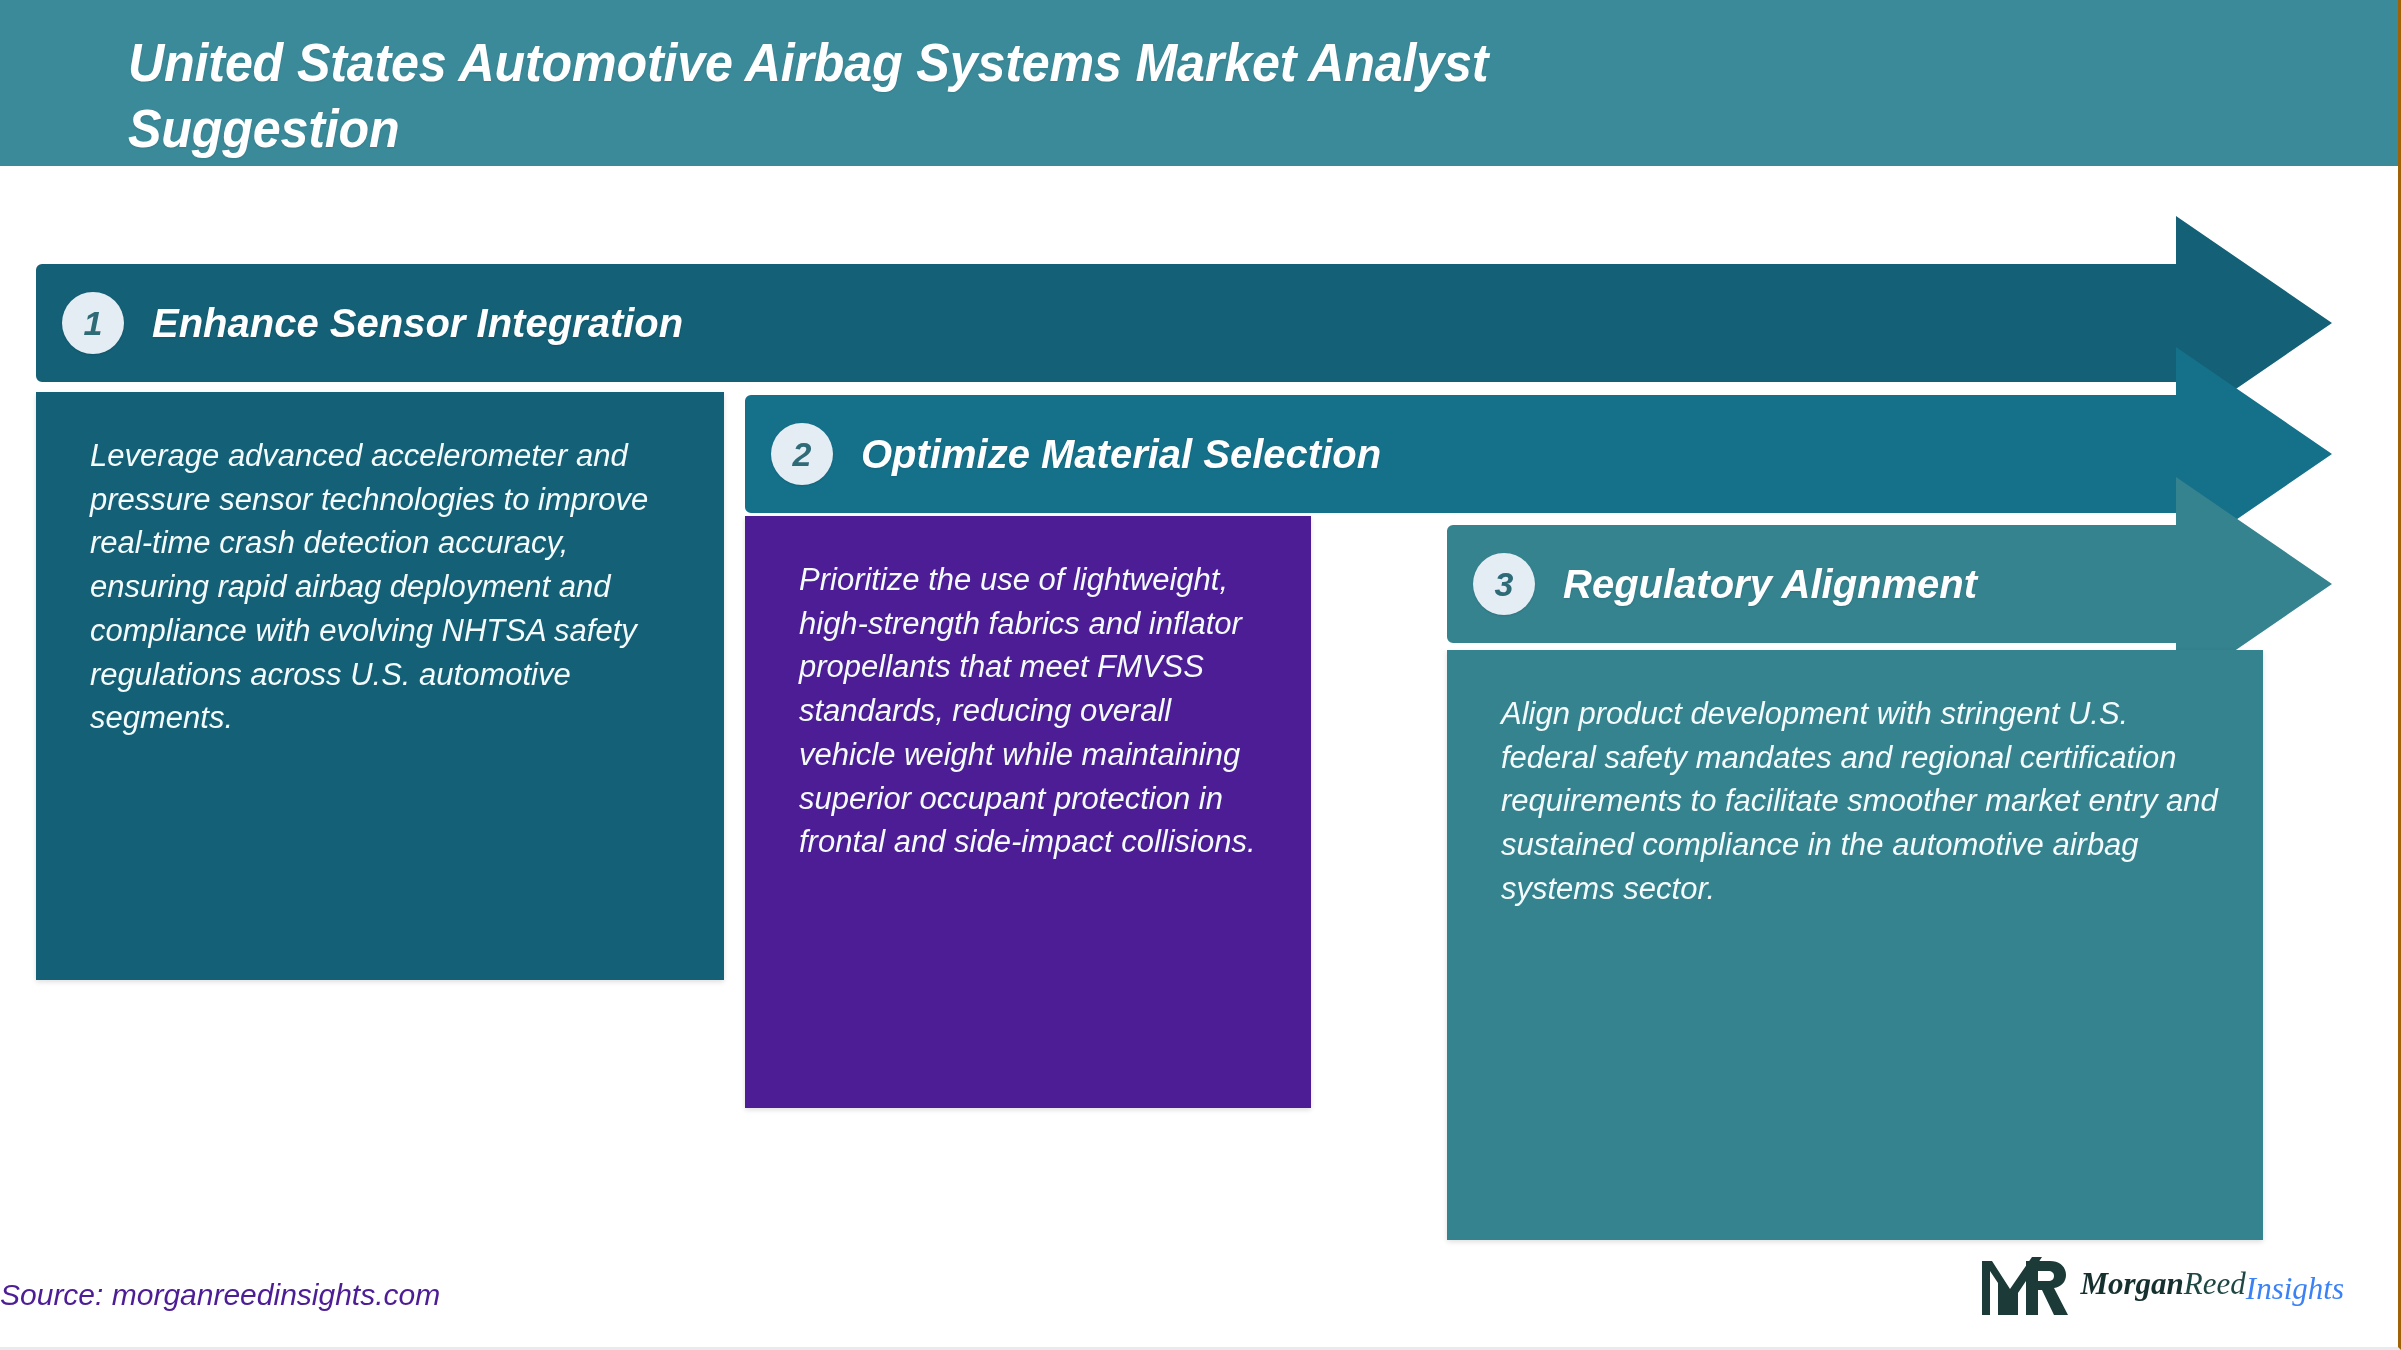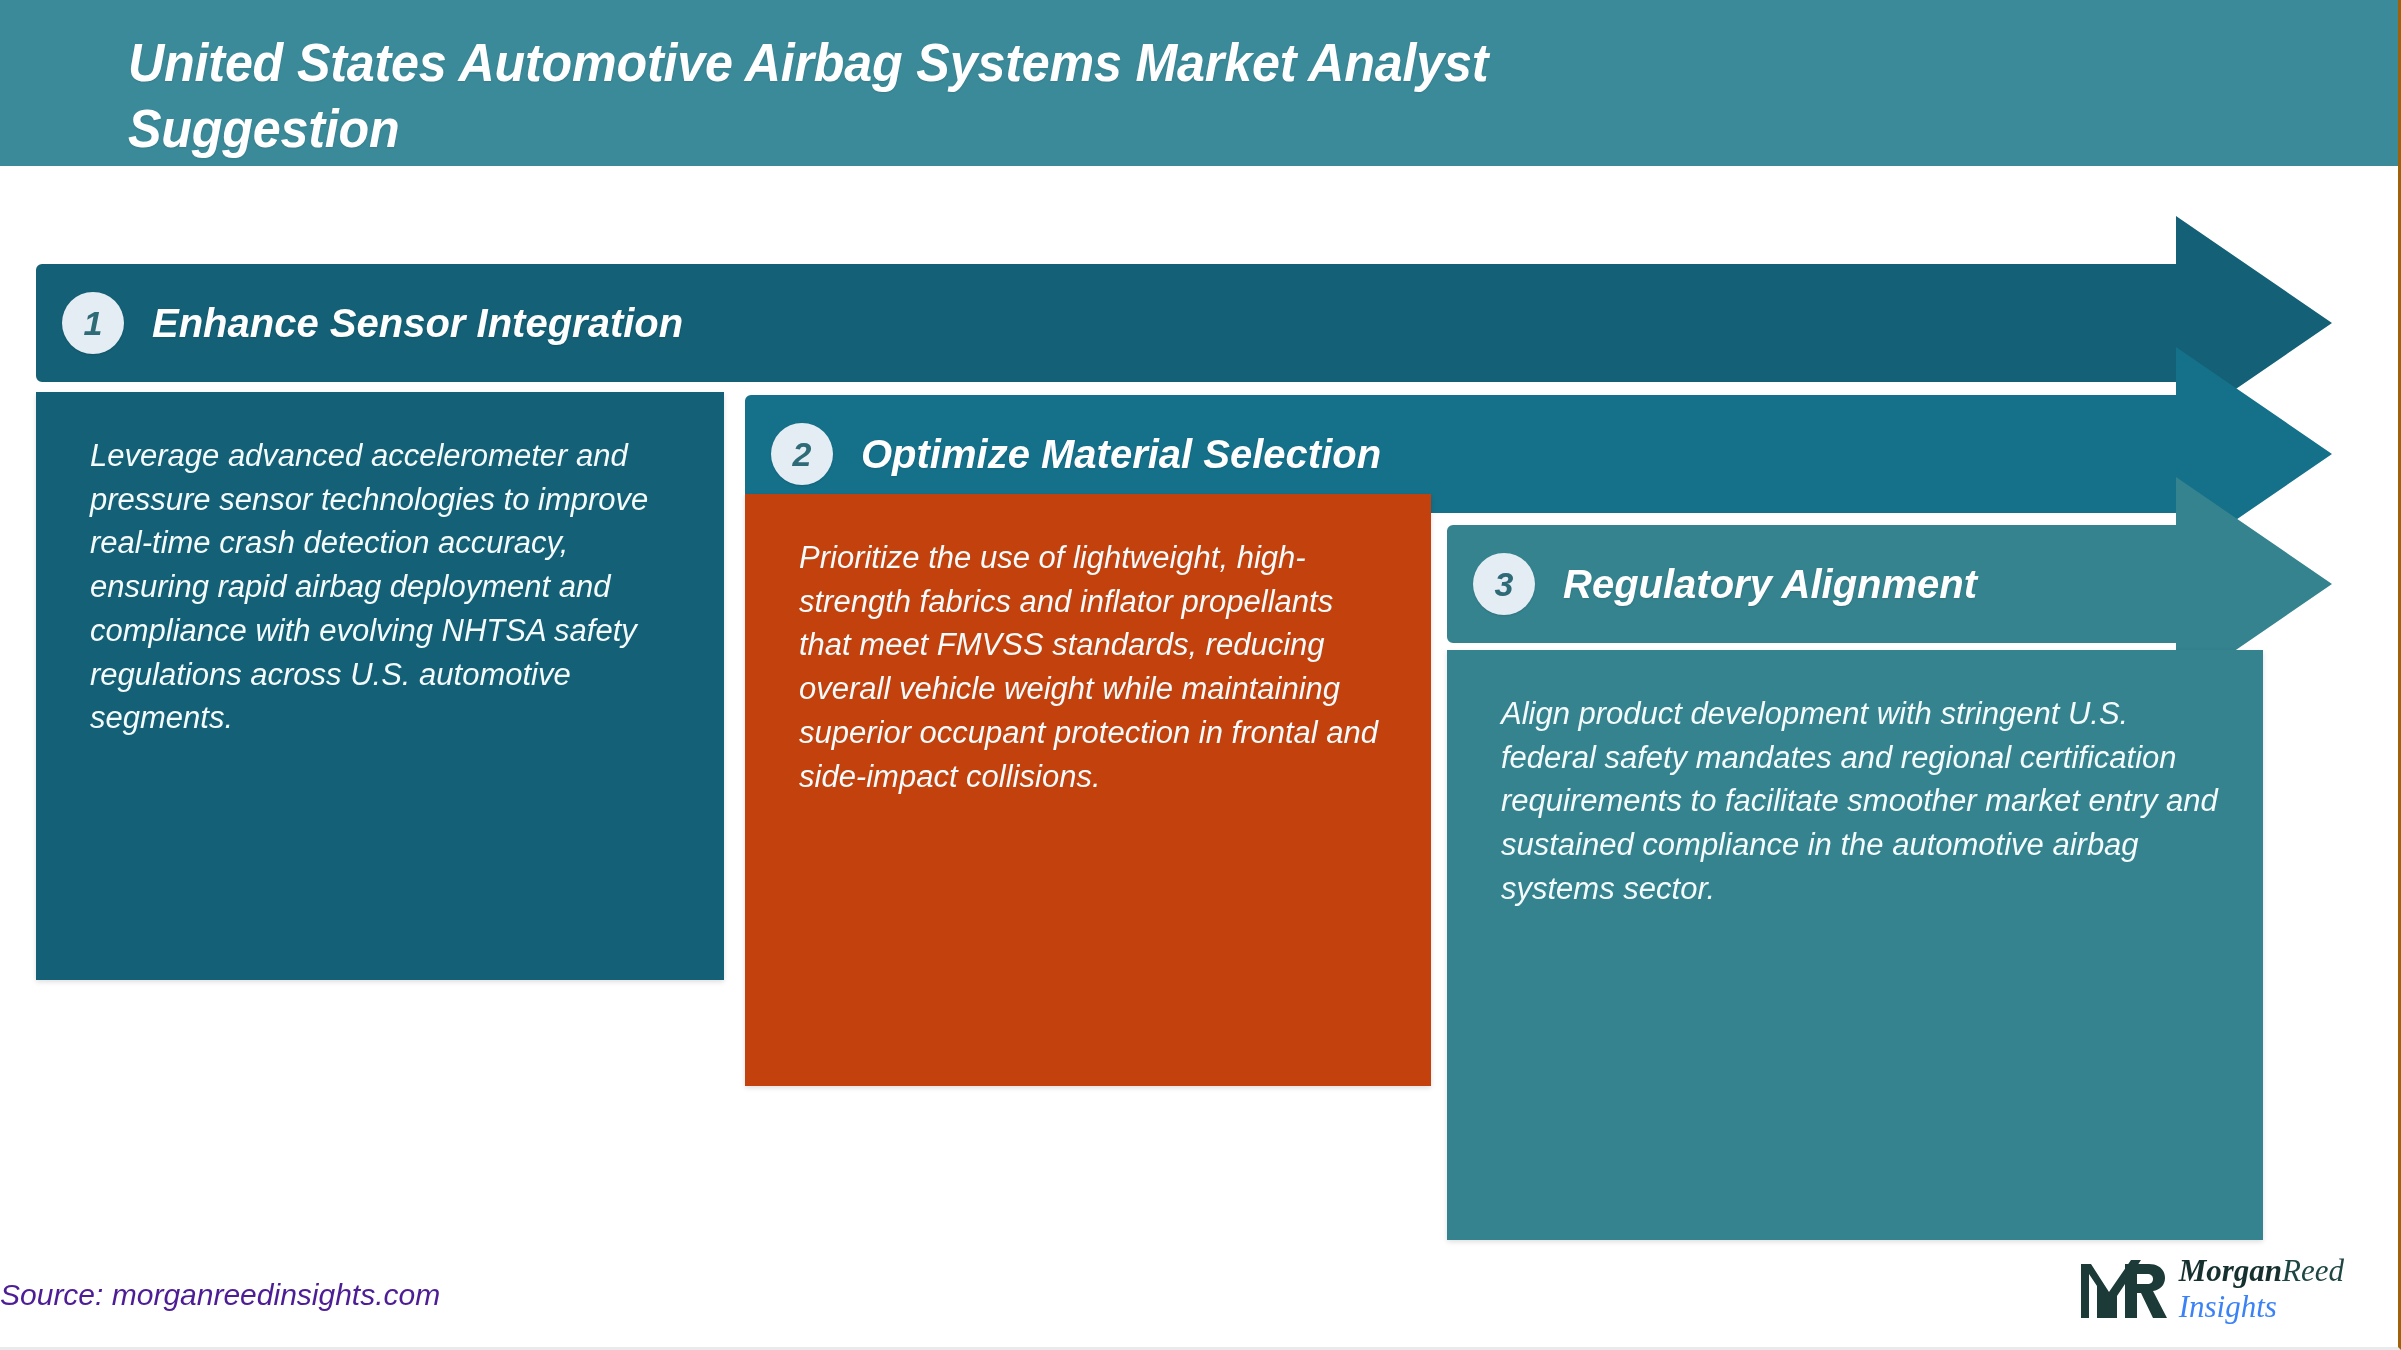--- a/index.html
+++ b/index.html
@@ -126,21 +126,21 @@
     position: absolute;
     right: 54px;
     top: 1255px;
     display: flex;
     align-items: center;
     gap: 12px;
   }
   #logo-mark { display: block; }
   #logo-words {
     display: flex;
-    flex-direction: column;
+    flex-direction: row;
     line-height: 1.0;
     font-family: "Liberation Serif", serif;
   }
   .logo-line1 { font-size: 31px; white-space: nowrap; }
   .logo-morgan { color: #16302f; font-weight: bold; }
   .logo-reed { color: #1e4744; font-weight: normal; }
   .logo-line2 {
     font-size: 31px;
     color: #3b82f6;
     margin-top: 5px;
@@ -174,21 +174,21 @@
     <div class="arrow-bar">
       <svg viewBox="0 0 1587 118" preserveAspectRatio="none">
         <path d="M6,0 H1431 V-48 L1587,59 L1431,166 V118 H6 A6,6 0 0 1 0,112 V6 A6,6 0 0 1 6,0 Z" fill="#15708a"></path>
       </svg>
     </div>
     <div class="bar-content">
       <div class="num-badge">2</div>
       <div class="bar-title">Optimize Material Selection</div>
     </div>
   </div>
-  <div class="body-panel" style="left:745px; top:494px; width:686px; height:592px; background:#c2410c;">
+  <div class="body-panel" style="left:745px; top:516px; width:566px; height:592px; background:#4c1d95;">
     <div class="body-text">Prioritize the use of lightweight, high-strength fabrics and inflator propellants that meet FMVSS standards, reducing overall vehicle weight while maintaining superior occupant protection in frontal and side-impact collisions.</div>
   </div>
 
   <div class="arrow-row" style="left:1447px; top:525px; width:885px; height:118px;">
     <div class="arrow-bar">
       <svg viewBox="0 0 885 118" preserveAspectRatio="none">
         <path d="M6,0 H729 V-48 L885,59 L729,166 V118 H6 A6,6 0 0 1 0,112 V6 A6,6 0 0 1 6,0 Z" fill="#35838f"></path>
       </svg>
     </div>
     <div class="bar-content">

